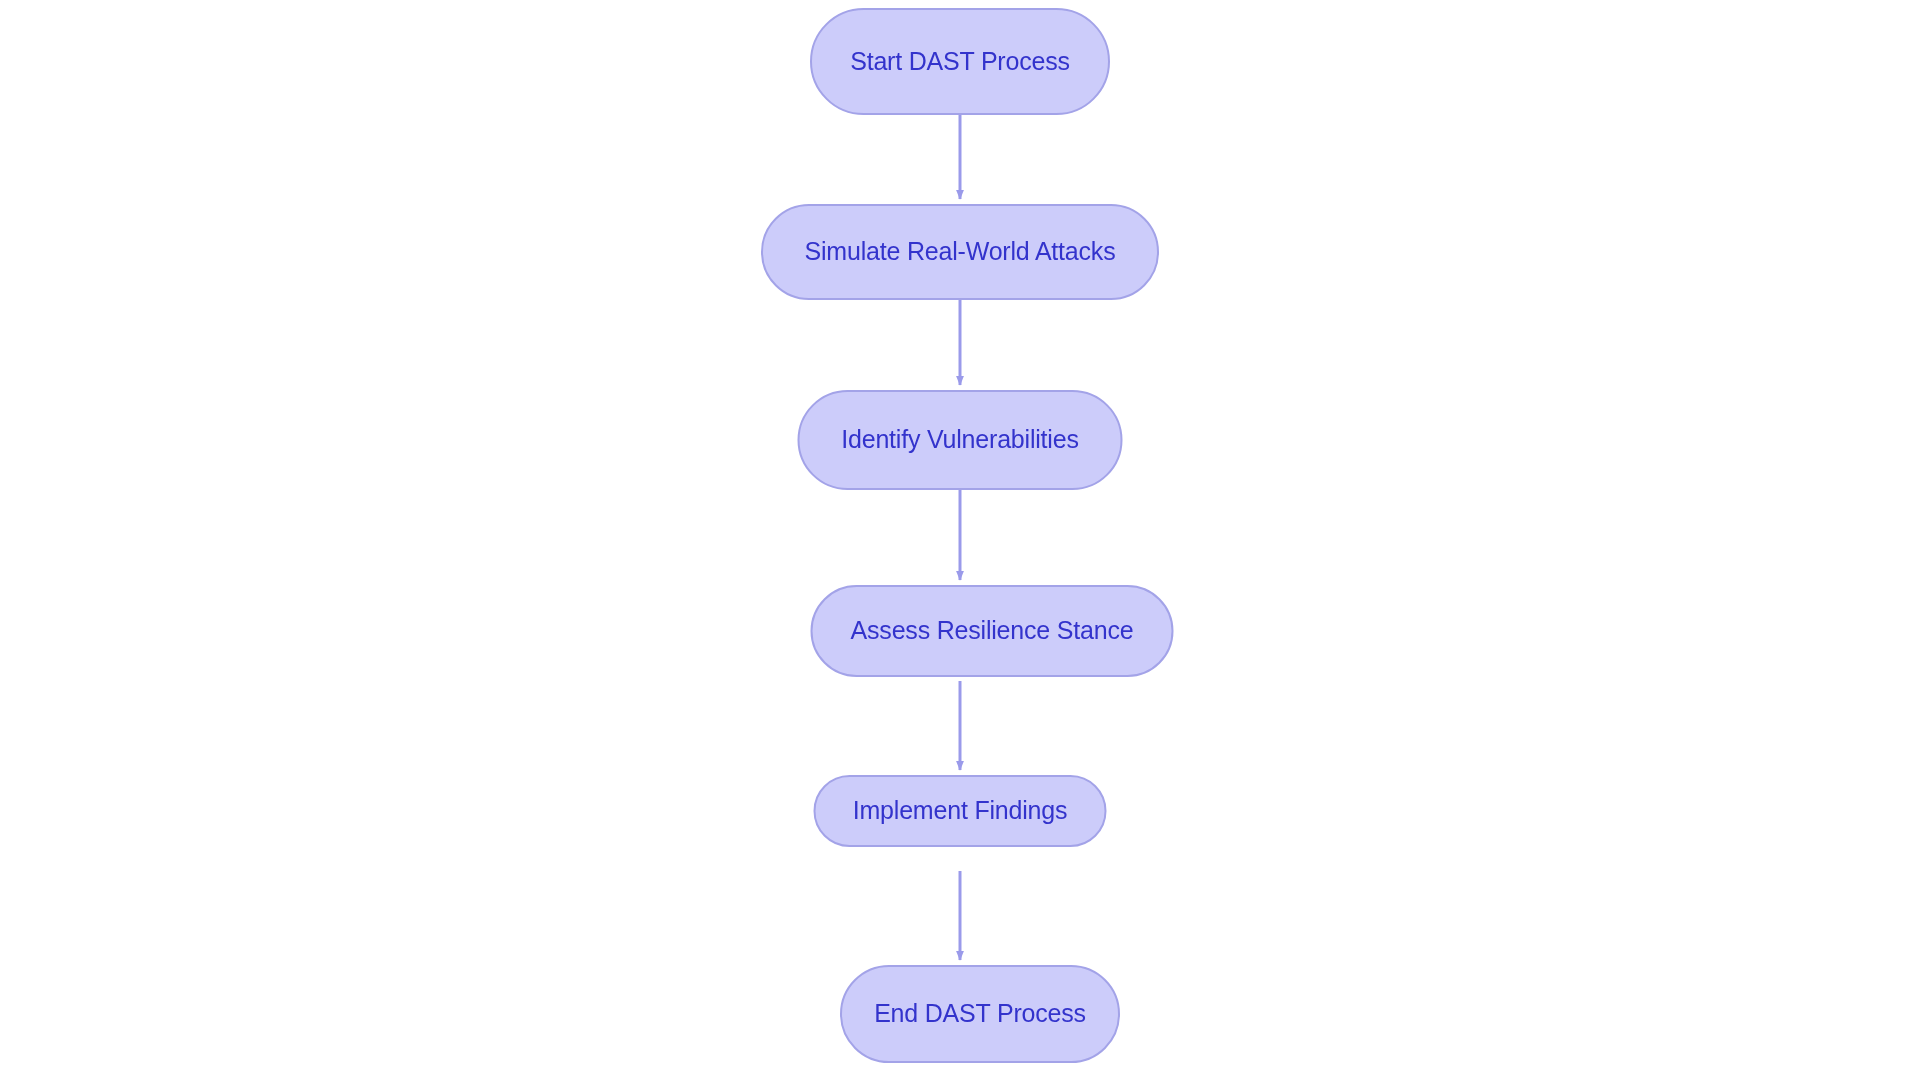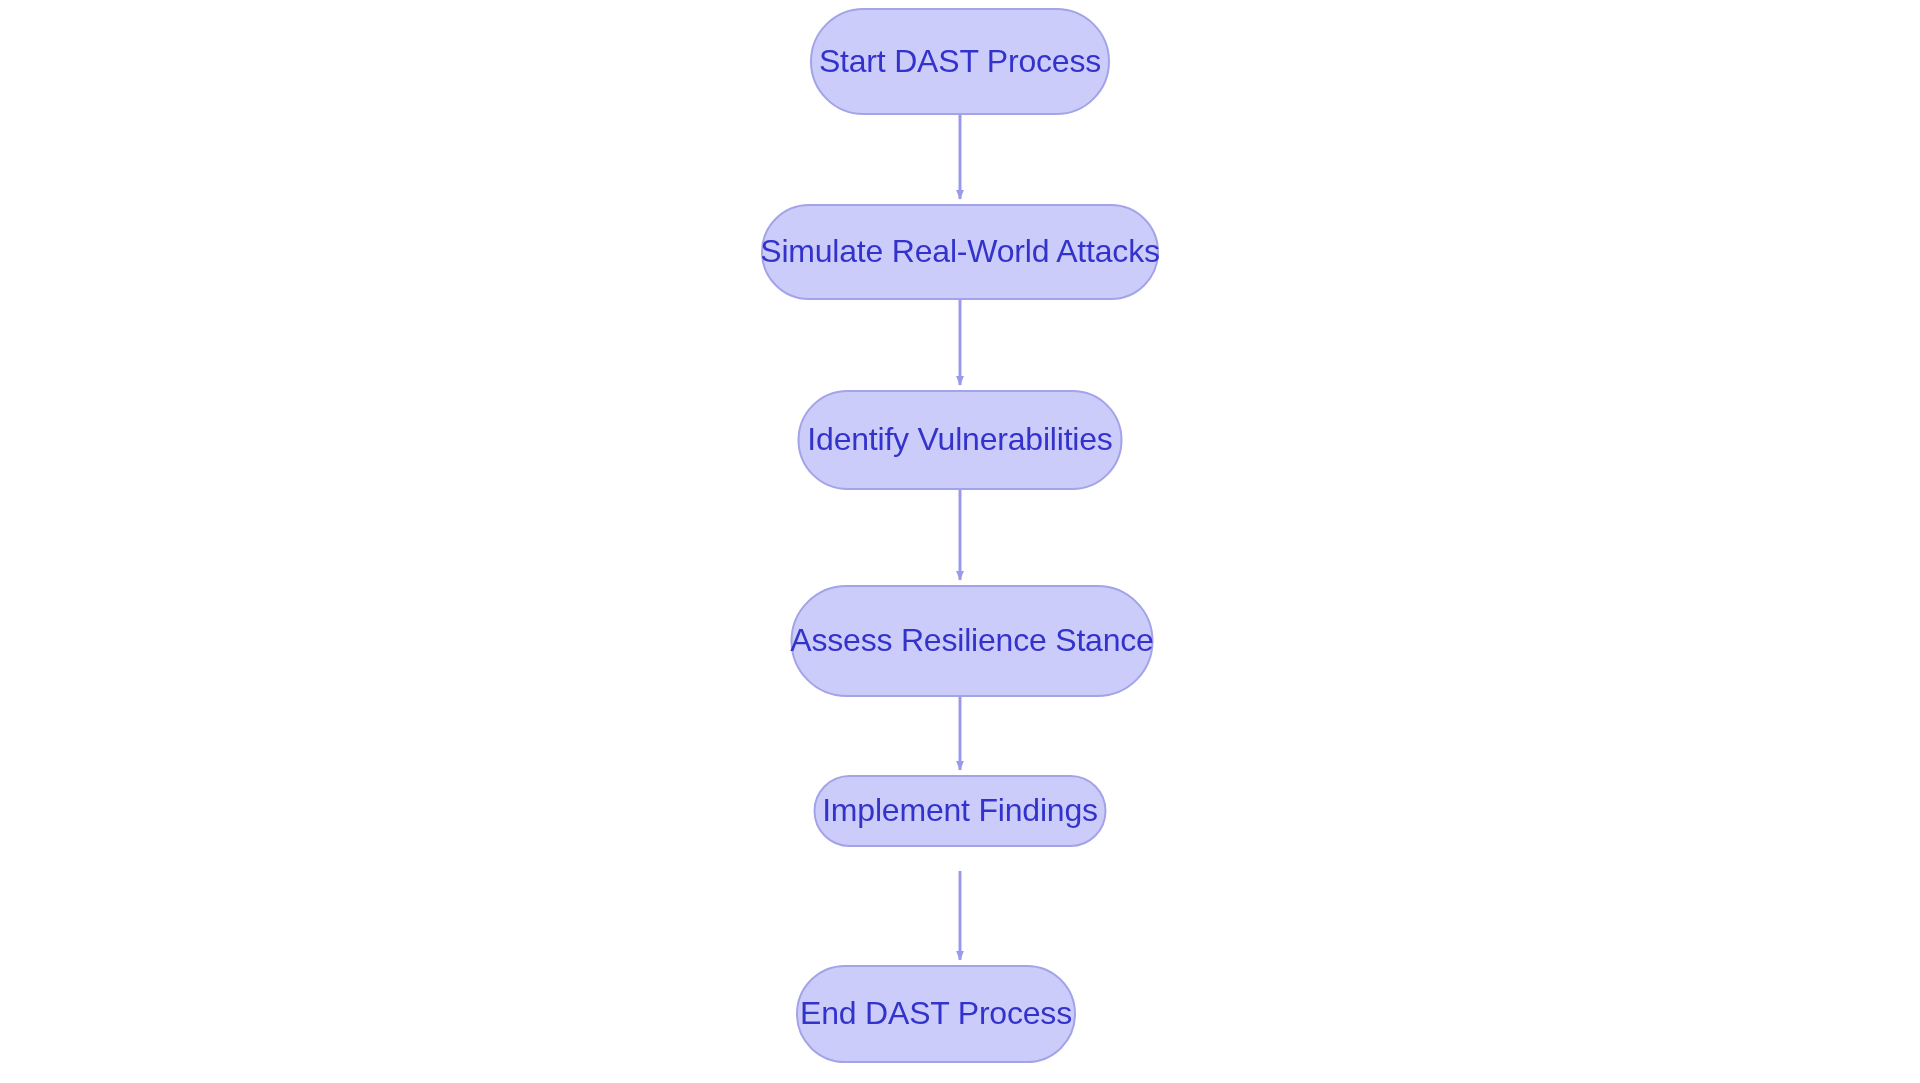--- a/index.html
+++ b/index.html
@@ -38,35 +38,35 @@
     justify-content: center;
     background: #ccccfa;
     border: 2px solid #a3a3e8;
     border-radius: 60px;
     transform: translateX(-50%);
   }
 
   .node-label {
     color: #3333cc;
     font-family: "Liberation Sans", sans-serif;
-    font-size: 32px;
+    font-size: 25px;
     font-weight: 400;
     line-height: 1.1;
     letter-spacing: -0.2px;
     white-space: nowrap;
     text-align: center;
   }
 
   
   .node-n1 { left: 960px; top: 8px;   width: 300px; height: 107px; }
   .node-n2 { left: 960px; top: 204px; width: 398px; height: 96px;  }
   .node-n3 { left: 960px; top: 390px; width: 325px; height: 100px; }
-  .node-n4 { left: 972px; top: 585px; width: 363px; height: 112px;  }
+  .node-n4 { left: 992px; top: 585px; width: 363px; height: 92px;  }
   .node-n5 { left: 960px; top: 775px; width: 293px; height: 72px;  }
-  .node-n6 { left: 936px; top: 965px; width: 280px; height: 98px;  }
+  .node-n6 { left: 980px; top: 965px; width: 280px; height: 98px;  }
 </style>
 </head>
 <body>
 
 <div id="flowchart-canvas">
 
   <svg class="connector-layer" viewBox="0 0 1920 1083" width="1920" height="1083" xmlns="http://www.w3.org/2000/svg">
     <defs>
       <marker id="arrowhead" markerWidth="10" markerHeight="8" refX="9.2" refY="4" orient="auto" markerUnits="userSpaceOnUse">
         <path d="M0,0 L10,4 L0,8 Z" fill="#9a9aea"></path>

